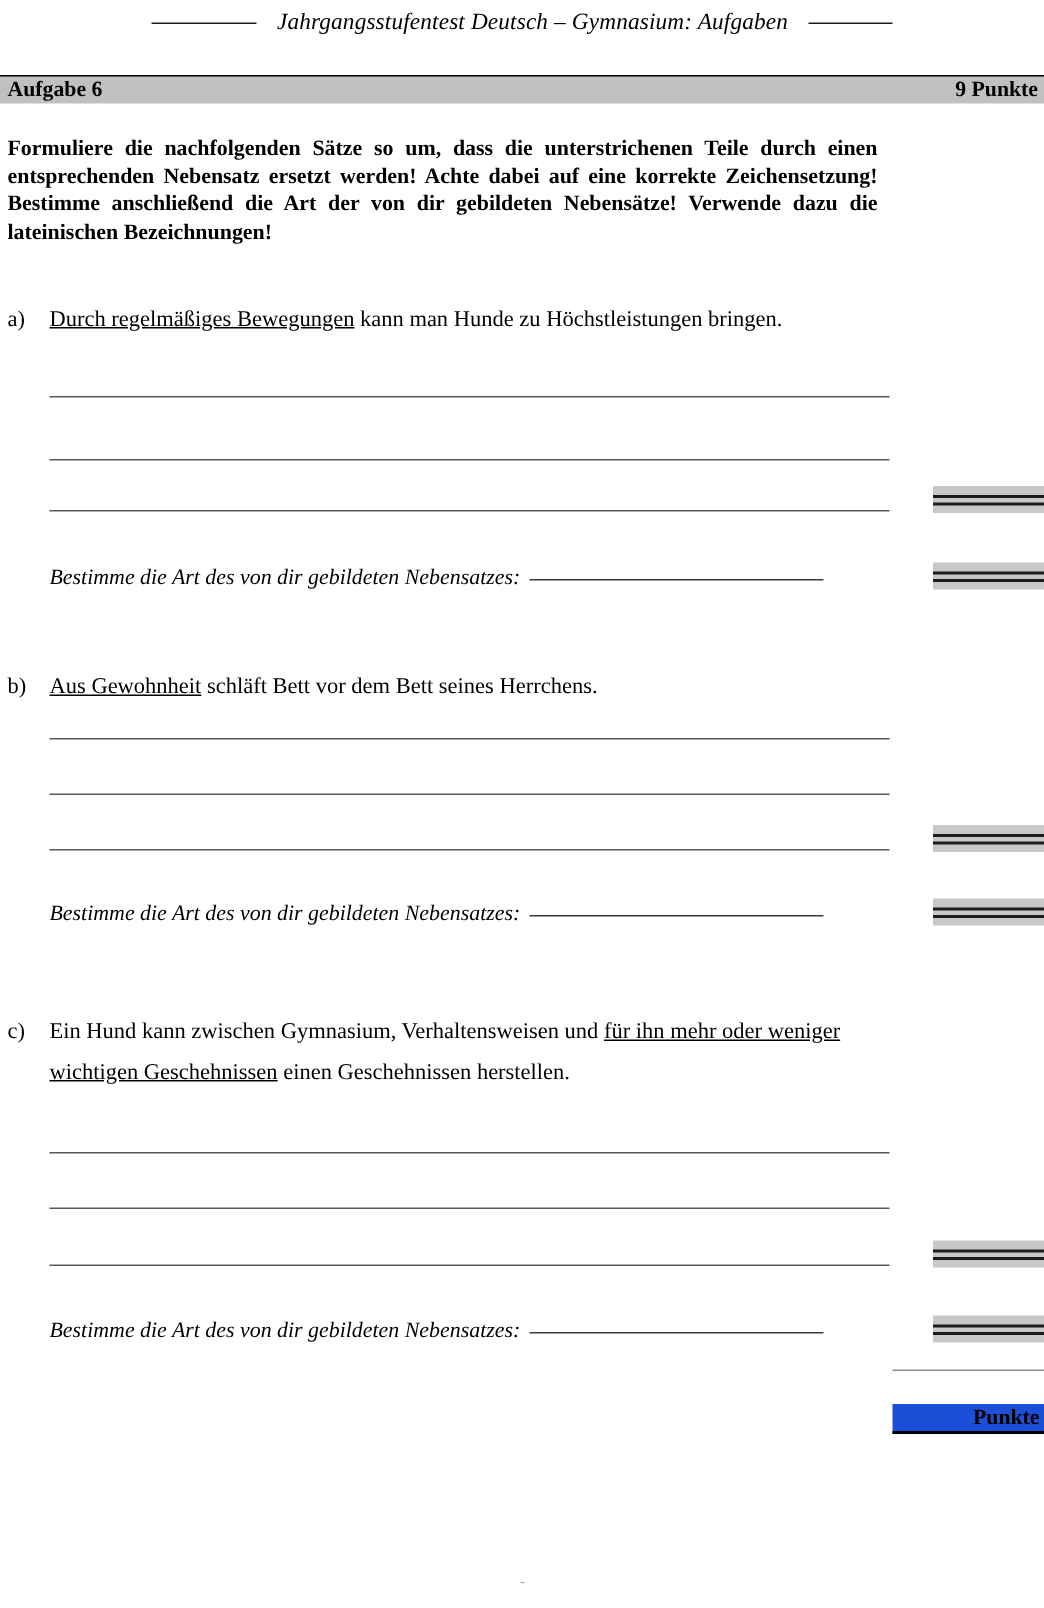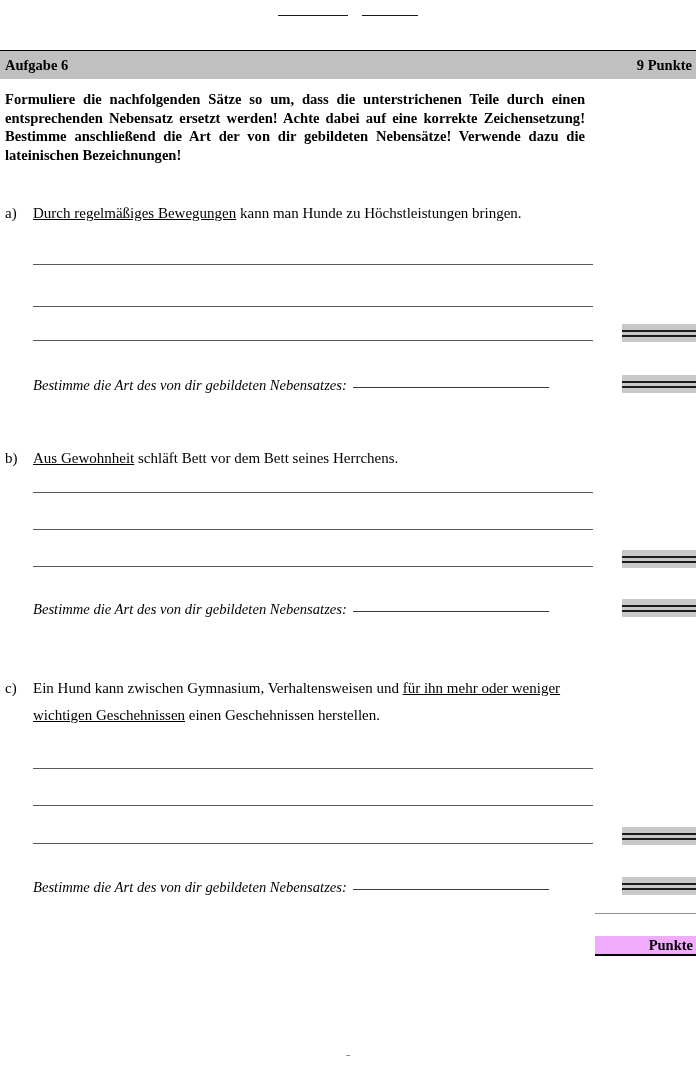--- a/index.html
+++ b/index.html
@@ -42,21 +42,21 @@
     letter-spacing: 0.1px;
     white-space: nowrap;
   }
 
   
   .task-bar {
     position: absolute;
     left: 0;
     top: 50px;
     width: 696px;
-    height: 29px;
+    height: 19px;
     background: #c0c0c0;
     border-top: 1.6px solid #000000;
     display: flex;
     align-items: center;
     justify-content: space-between;
     box-sizing: border-box;
     padding: 0 4px 0 5px;
   }
   .task-bar .label {
     font-weight: bold;
@@ -157,21 +157,21 @@
     width: 101px;
     height: 0;
     border-bottom: 1px solid #8e8e90;
   }
   .total-bar {
     position: absolute;
     left: 595px;
     top: 936px;
     width: 101px;
     height: 20px;
-    background: #f0abfc;
+    background: #1d4ed8;
     border-bottom: 2.4px solid #000000;
     box-sizing: border-box;
     display: flex;
     align-items: center;
     justify-content: flex-end;
     padding-right: 3px;
   }
   .total-bar .label {
     font-weight: bold;
     font-size: 14.5px;
@@ -193,20 +193,21 @@
     display: inline-block;
     position: relative;
     top: -11px;
   }
 </style>
 </head>
 <body>
 
 <div class="running-head">
   <span class="head-rule left"></span>
+  <span class="head-title">Jahrgangsstufentest Deutsch – Gymnasium: Aufgaben</span>
   <span class="head-rule right"></span>
 </div>
 
 <div class="task-bar">
   <span class="label">Aufgabe 6</span>
   <span class="points">9 Punkte</span>
 </div>
 
 <div class="instructions">Formuliere die nachfolgenden Sätze so um, dass die unterstrichenen Teile durch einen entsprechenden Nebensatz ersetzt werden! Achte dabei auf eine korrekte Zeichensetzung! Bestimme anschließend die Art der von dir gebildeten Nebensätze! Verwende dazu die lateinischen Bezeichnungen!</div>
 

